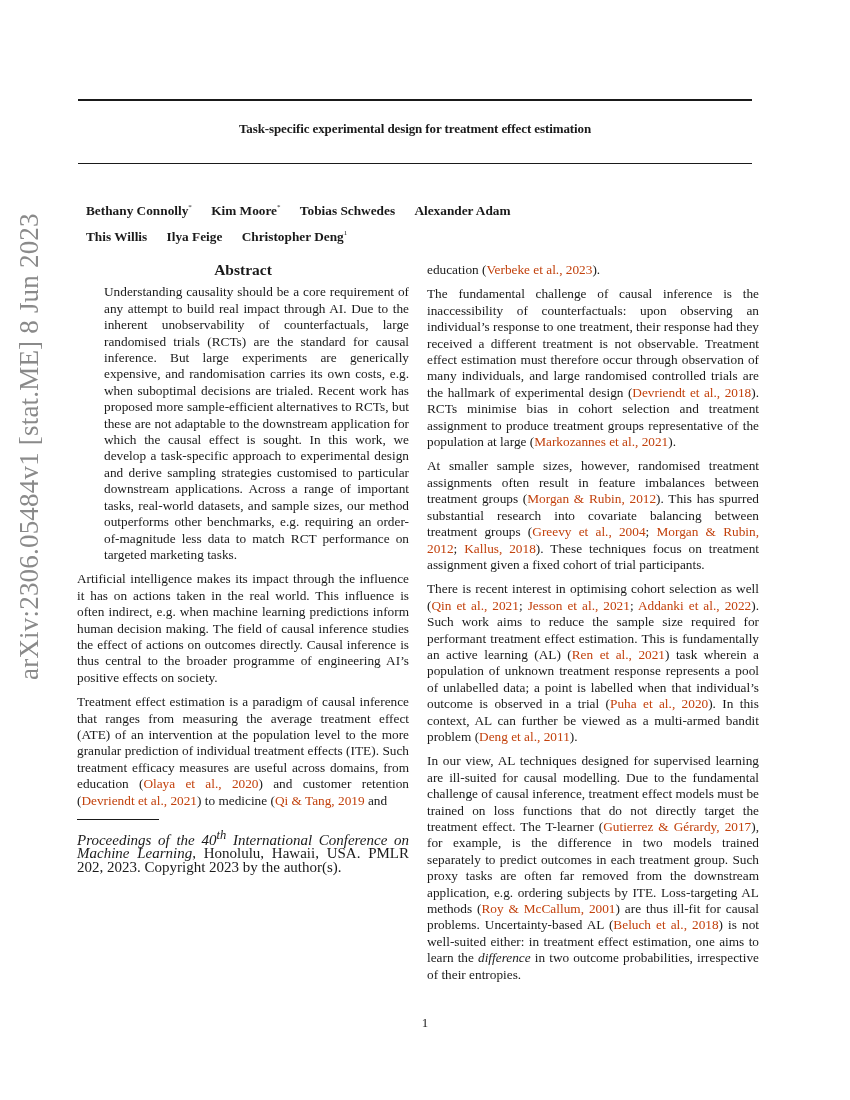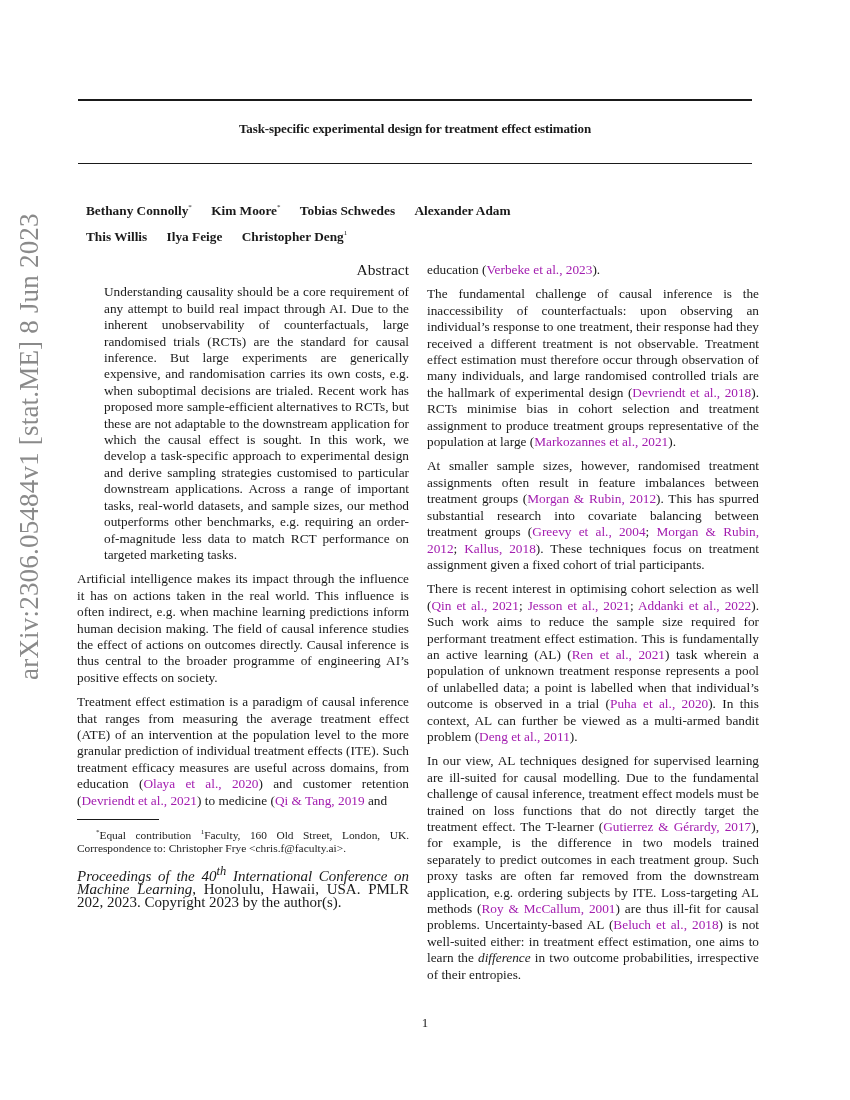--- a/index.html
+++ b/index.html
@@ -13,25 +13,25 @@
   .rule.bottom { top: 163px; height: 1.2px; }
   .title { position: absolute; top: 121px; left: 78px; width: 674px; text-align: center;
            font-weight: bold; font-size: 13px; letter-spacing: -0.1px; }
   .authors { position: absolute; top: 196px; left: 78px; width: 674px; 
              font-weight: bold; font-size: 13.3px; line-height: 22px; }
   .authors .a { margin: 0 8px; }
   .authors sup { font-size: 7px; font-weight: normal; vertical-align: 6px; }
   .col { position: absolute; width: 332px; font-size: 13.3px; line-height: 16.4px; }
   .col.left { left: 77px; top: 262px; }
   .col.right { left: 427px; top: 262px; }
-  .abstract-head { text-align: right; font-weight: normal; font-size: 15.5px; margin: 0 0 6px 0; }
+  .abstract-head { text-align: center; font-weight: bold; font-size: 15.5px; margin: 0 0 6px 0; }
   .abstract { margin-left: 27px; margin-right: 16px; width: 305px; text-align: justify; }
   .sec-head { font-weight: bold; font-size: 15.5px; margin: 24px 0 9px 0; }
   p { margin: 0 0 8px 0; text-align: justify; }
-  .cite { color: #a21caf; }
+  .cite { color: #c2410c; }
   .fn-rule { width: 82px; height: 1px; background: #1a1a1a; margin: 10px 0 6px 0; }
   .footnote { font-size: 11.4px; line-height: 13.4px; text-align: justify; }
   .footnote sup { font-size: 7px; }
   .proc { font-size: 15px; line-height: 13.4px; margin-top: 9px; text-align: justify; }
   .pagenum { position: absolute; top: 1015px; left: 0; width: 850px; text-align: center; font-size: 13px; }
 </style>
 </head>
 <body>
 
 <div class="arxiv-stamp">arXiv:2306.05484v1  [stat.ME]  8 Jun 2023</div>
@@ -55,21 +55,20 @@
 </div>
 
 <div class="col left">
   <div class="abstract-head">Abstract</div>
   <p class="abstract">Understanding causality should be a core requirement of any attempt to build real impact through AI. Due to the inherent unobservability of counterfactuals, large randomised trials (RCTs) are the standard for causal inference. But large experiments are generically expensive, and randomisation carries its own costs, e.g. when suboptimal decisions are trialed. Recent work has proposed more sample-efficient alternatives to RCTs, but these are not adaptable to the downstream application for which the causal effect is sought. In this work, we develop a task-specific approach to experimental design and derive sampling strategies customised to particular downstream applications. Across a range of important tasks, real-world datasets, and sample sizes, our method outperforms other benchmarks, e.g. requiring an order-of-magnitude less data to match RCT performance on targeted marketing tasks.</p>
 
   <p>Artificial intelligence makes its impact through the influence it has on actions taken in the real world. This influence is often indirect, e.g. when machine learning predictions inform human decision making. The field of causal inference studies the effect of actions on outcomes directly. Causal inference is thus central to the broader programme of engineering AI’s positive effects on society.</p>
   <p><span>Treatment effect estimation is a paradigm of causal inference that ranges from measuring the average treatment effect (ATE) of an intervention at the population level to the more granular prediction of individual treatment effects (ITE). Such treatment efficacy measures are useful across domains, from education (</span><a class="cite">Olaya et al., 2020</a><span>) and customer retention (</span><a class="cite">Devriendt et al., 2021</a><span>) to medicine (</span><a class="cite">Qi &amp; Tang, 2019</a><span> and</span></p>
 
   <div class="fn-rule"></div>
-  <div class="footnote">&nbsp;&nbsp;<sup>*</sup><span>Equal contribution  </span><sup>1</sup><span>Faculty, 160 Old Street, London, UK. Correspondence to: Christopher Frye &lt;chris.f@faculty.ai&gt;.</span></div>
   <div class="proc"><i>Proceedings of the </i><i>40</i><sup><i>th</i></sup><i> International Conference on Machine Learning</i><span>, Honolulu, Hawaii, USA. PMLR 202, 2023. Copyright 2023 by the author(s).</span></div>
 </div>
 
 <div class="col right">
   <p><span>education (</span><a class="cite">Verbeke et al., 2023</a><span>).</span></p>
   <p><span>The fundamental challenge of causal inference is the inaccessibility of counterfactuals: upon observing an individual’s response to one treatment, their response had they received a different treatment is not observable. Treatment effect estimation must therefore occur through observation of many individuals, and large randomised controlled trials are the hallmark of experimental design (</span><a class="cite">Devriendt et al., 2018</a><span>). RCTs minimise bias in cohort selection and treatment assignment to produce treatment groups representative of the population at large (</span><a class="cite">Markozannes et al., 2021</a><span>).</span></p>
   <p><span>At smaller sample sizes, however, randomised treatment assignments often result in feature imbalances between treatment groups (</span><a class="cite">Morgan &amp; Rubin, 2012</a><span>). This has spurred substantial research into covariate balancing between treatment groups (</span><a class="cite">Greevy et al., 2004</a><span>; </span><a class="cite">Morgan &amp; Rubin, 2012</a><span>; </span><a class="cite">Kallus, 2018</a><span>). These techniques focus on treatment assignment given a fixed cohort of trial participants.</span></p>
   <p><span>There is recent interest in optimising cohort selection as well (</span><a class="cite">Qin et al., 2021</a><span>; </span><a class="cite">Jesson et al., 2021</a><span>; </span><a class="cite">Addanki et al., 2022</a><span>). Such work aims to reduce the sample size required for performant treatment effect estimation. This is fundamentally an active learning (AL) (</span><a class="cite">Ren et al., 2021</a><span>) task wherein a population of unknown treatment response represents a pool of unlabelled data; a point is labelled when that individual’s outcome is observed in a trial (</span><a class="cite">Puha et al., 2020</a><span>). In this context, AL can further be viewed as a multi-armed bandit problem (</span><a class="cite">Deng et al., 2011</a><span>).</span></p>
   <p><span>In our view, AL techniques designed for supervised learning are ill-suited for causal modelling. Due to the fundamental challenge of causal inference, treatment effect models must be trained on loss functions that do not directly target the treatment effect. The T-learner (</span><a class="cite">Gutierrez &amp; Gérardy, 2017</a><span>), for example, is the difference in two models trained separately to predict outcomes in each treatment group. Such proxy tasks are often far removed from the downstream application, e.g. ordering subjects by ITE. Loss-targeting AL methods (</span><a class="cite">Roy &amp; McCallum, 2001</a><span>) are thus ill-fit for causal problems. Uncertainty-based AL (</span><a class="cite">Beluch et al., 2018</a><span>) is not well-suited either: in treatment effect estimation, one aims to learn the </span><i>difference</i><span> in two outcome probabilities, irrespective of their entropies.</span></p>
 </div>

